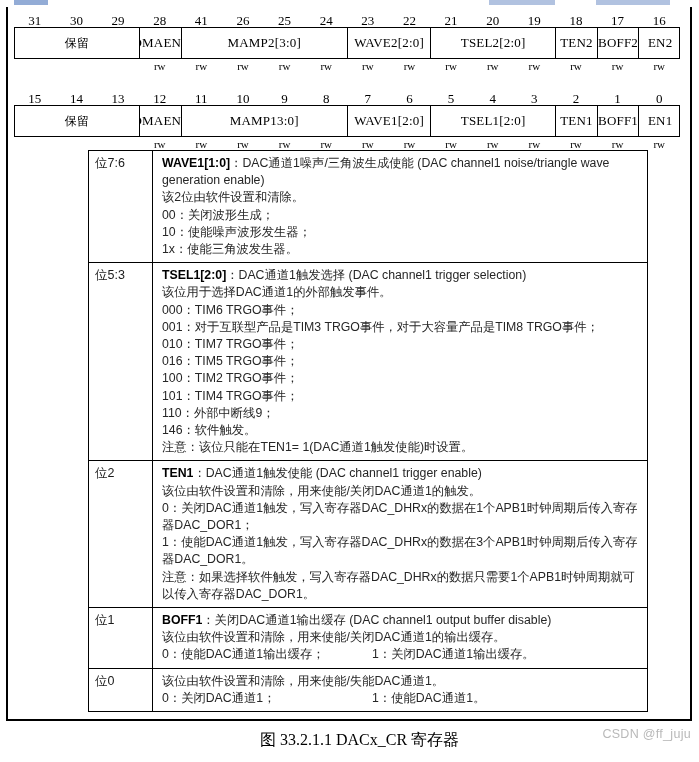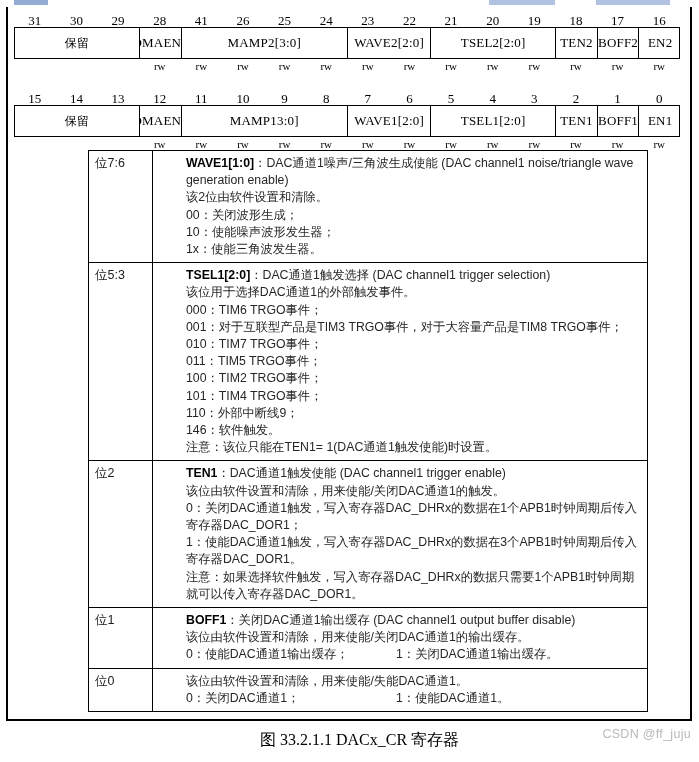--- a/index.html
+++ b/index.html
@@ -111,21 +111,20 @@
     top: 150px;
     width: 560px;
     border: 1.2px solid #000;
     border-bottom: none;
     box-sizing: border-box;
     background: #fff;
   }
   .desc-row {
     display: flex;
     border-bottom: 1.2px solid #000;
-    gap: 24px;
   }
   .desc-bits {
     width: 64px;
     flex: 0 0 64px;
     border-right: 1.2px solid #000;
     box-sizing: border-box;
     padding: 4px 0 4px 6px;
     font-size: 12.5px;
     line-height: 17px;
     color: #1a1a1a;
@@ -288,21 +287,21 @@
       </div>
     </div>
     <div class="desc-row">
       <div class="desc-bits">位5:3</div>
       <div class="desc-body">
         <div class="ln"><b>TSEL1[2:0]</b>：DAC通道1触发选择 (DAC channel1 trigger selection)</div>
         <div class="ln">该位用于选择DAC通道1的外部触发事件。</div>
         <div class="ln">000：TIM6 TRGO事件；</div>
         <div class="ln">001：对于互联型产品是TIM3 TRGO事件，对于大容量产品是TIM8 TRGO事件；</div>
         <div class="ln">010：TIM7 TRGO事件；</div>
-        <div class="ln">011：TIM5 TRGO事件；</div>
+        <div class="ln">016：TIM5 TRGO事件；</div>
         <div class="ln">100：TIM2 TRGO事件；</div>
         <div class="ln">101：TIM4 TRGO事件；</div>
         <div class="ln">110：外部中断线9；</div>
         <div class="ln">146：软件触发。</div>
         <div class="ln">注意：该位只能在TEN1= 1(DAC通道1触发使能)时设置。</div>
       </div>
     </div>
     <div class="desc-row">
       <div class="desc-bits">位2</div>
       <div class="desc-body">

